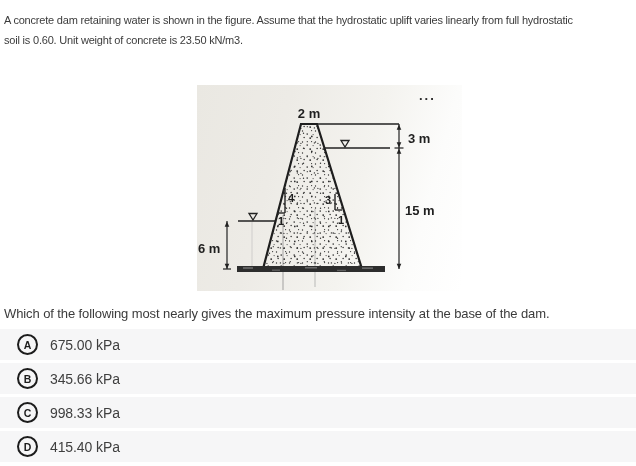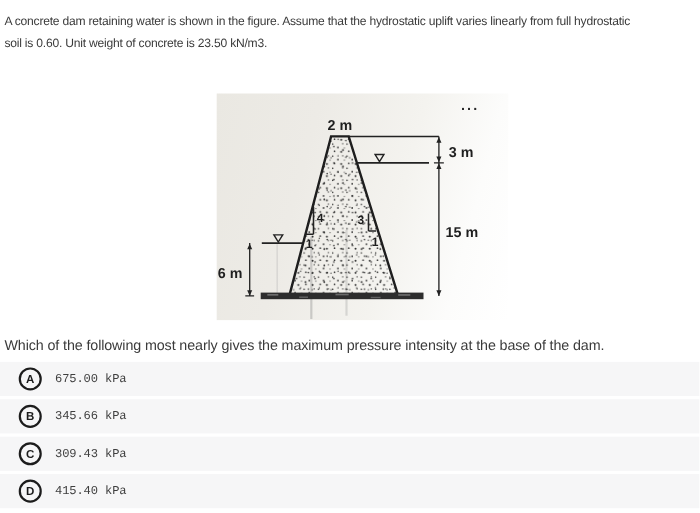--- a/index.html
+++ b/index.html
@@ -16,21 +16,21 @@
 
   .question{position:absolute;top:304px;left:4px;right:2px;color:#3b3b3b;
             font-size:13px;line-height:19px;letter-spacing:-0.1px;white-space:nowrap;}
 
   .options{position:absolute;top:329px;left:0;width:636px;}
   .option-row{display:flex;align-items:center;height:31px;margin-bottom:3px;
               background:#f6f6f7;padding-left:17px;box-sizing:border-box;cursor:pointer;}
   .opt-circle{width:17px;height:17px;border:2px solid #1c1c1c;border-radius:50%;
               display:flex;align-items:center;justify-content:center;flex:0 0 auto;
               font-size:10.5px;font-weight:bold;color:#1c1c1c;background:transparent;}
-  .opt-text{margin-left:12px;font-size:11px;letter-spacing:-0.1px;color:#3f3f3f;font-family:Liberation Mono, monospace;}
+  .opt-text{margin-left:12px;font-size:14px;letter-spacing:-0.1px;color:#3f3f3f;}
 
   text{font-family:"Liberation Sans",sans-serif;fill:#1f1f1f;}
   .dim-label{font-size:13px;font-weight:bold;}
   .slope-label{font-size:11px;font-weight:bold;}
   .dots-label{font-size:13px;font-weight:bold;letter-spacing:2px;fill:#2a2a2a;}
 </style>
 </head>
 <body>
 
 <div class="page">
@@ -142,21 +142,21 @@
     <div class="option-row">
       <div class="opt-circle">
           <span>B</span>
         </div>
       <div class="opt-text">345.66 kPa</div>
     </div>
     <div class="option-row">
       <div class="opt-circle">
           <span>C</span>
         </div>
-      <div class="opt-text">309.43 kPa</div>
+      <div class="opt-text">998.33 kPa</div>
     </div>
     <div class="option-row">
       <div class="opt-circle">
           <span>D</span>
         </div>
       <div class="opt-text">415.40 kPa</div>
     </div>
   </div>
 
 </div>

